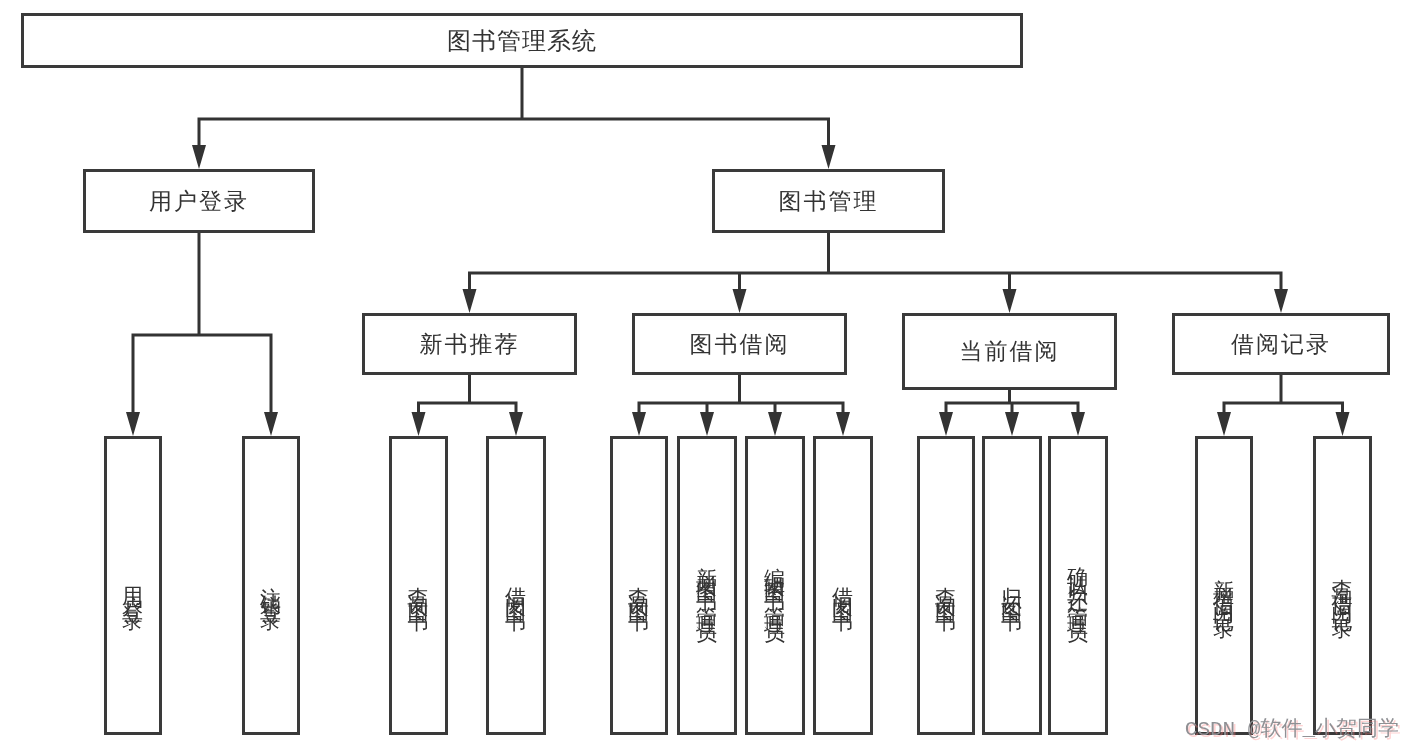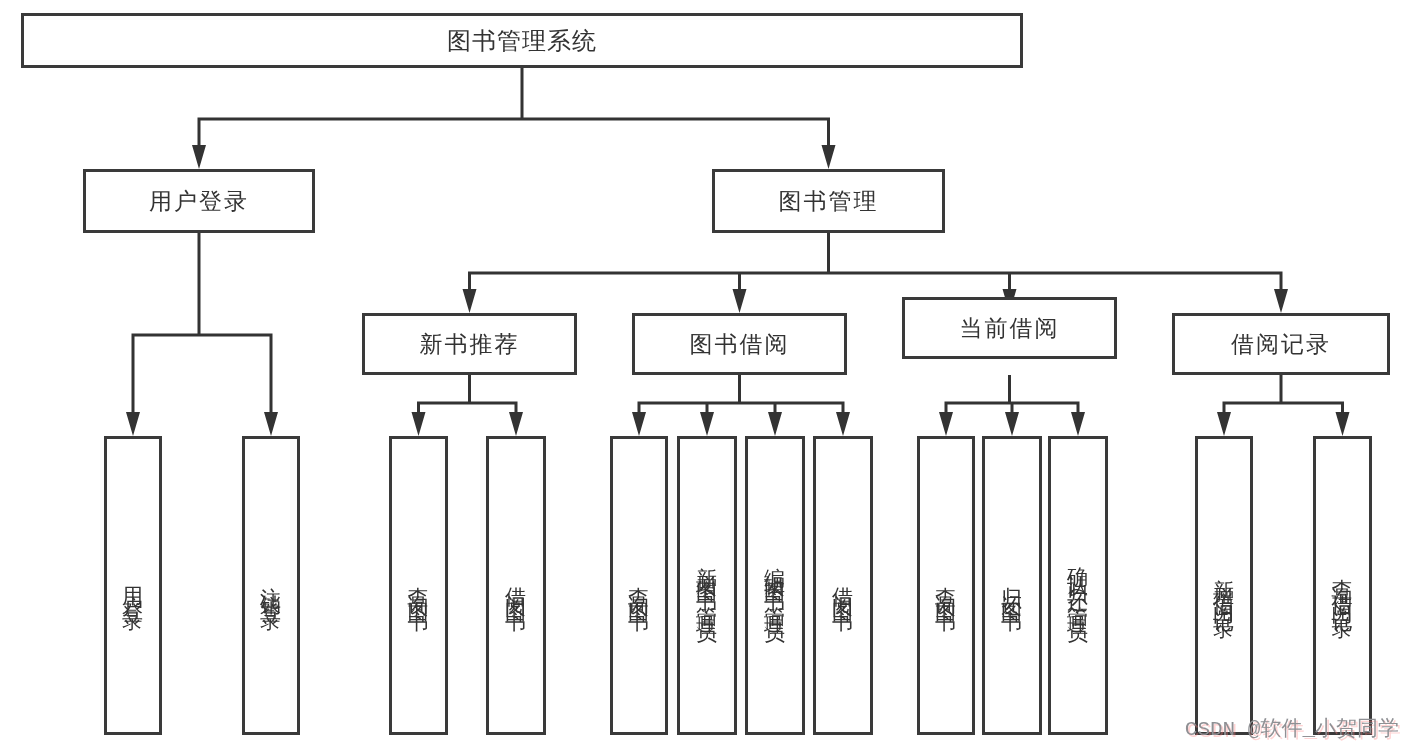--- a/index.html
+++ b/index.html
@@ -24,21 +24,21 @@
   .v-node{
     writing-mode:vertical-rl;text-orientation:mixed;
     font-size:21px;letter-spacing:8px;line-height:1;
   }
   
   .n-root{left:21px;top:13px;width:1002px;height:55px;}
   .n-user-login{left:83px;top:169px;width:232px;height:64px;}
   .n-book-mgmt{left:712px;top:169px;width:233px;height:64px;}
   .n-g0{left:362px;top:313px;width:215px;height:62px;}
   .n-g1{left:632px;top:313px;width:215px;height:62px;}
-  .n-g2{left:902px;top:297px;width:215px;height:62px;}
+  .n-g2{left:902px;top:313px;width:215px;height:77px;}
   .n-g3{left:1172px;top:313px;width:218px;height:62px;}
   .leaf{top:436px;height:299px;}
   .lf-a0{left:104px;width:58px;}
   .lf-a1{left:242px;width:58px;}
   .lf-b0{left:389px;width:59px;}
   .lf-b1{left:486px;width:60px;}
   .lf-c0{left:610px;width:58px;}
   .lf-c1{left:677px;width:60px;}
   .lf-c2{left:745px;width:60px;}
   .lf-c3{left:813px;width:60px;}

